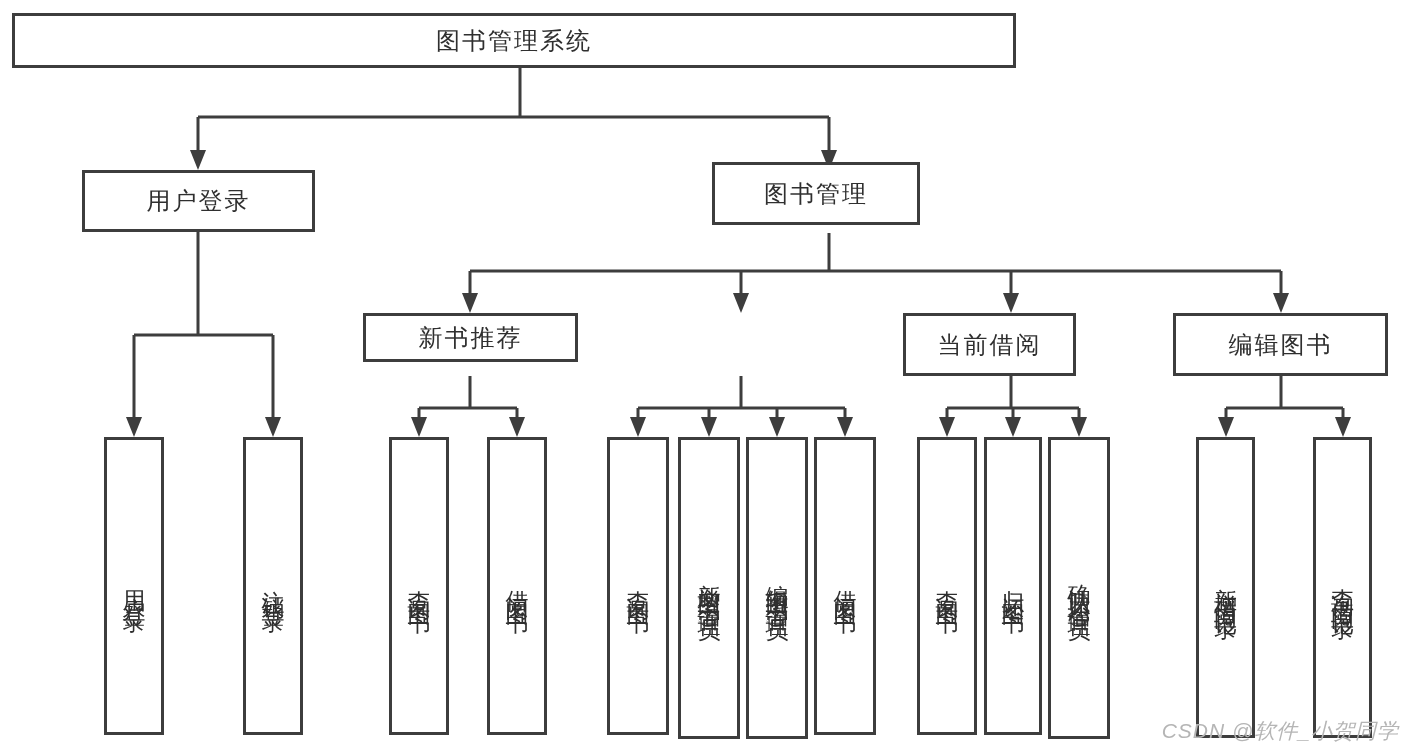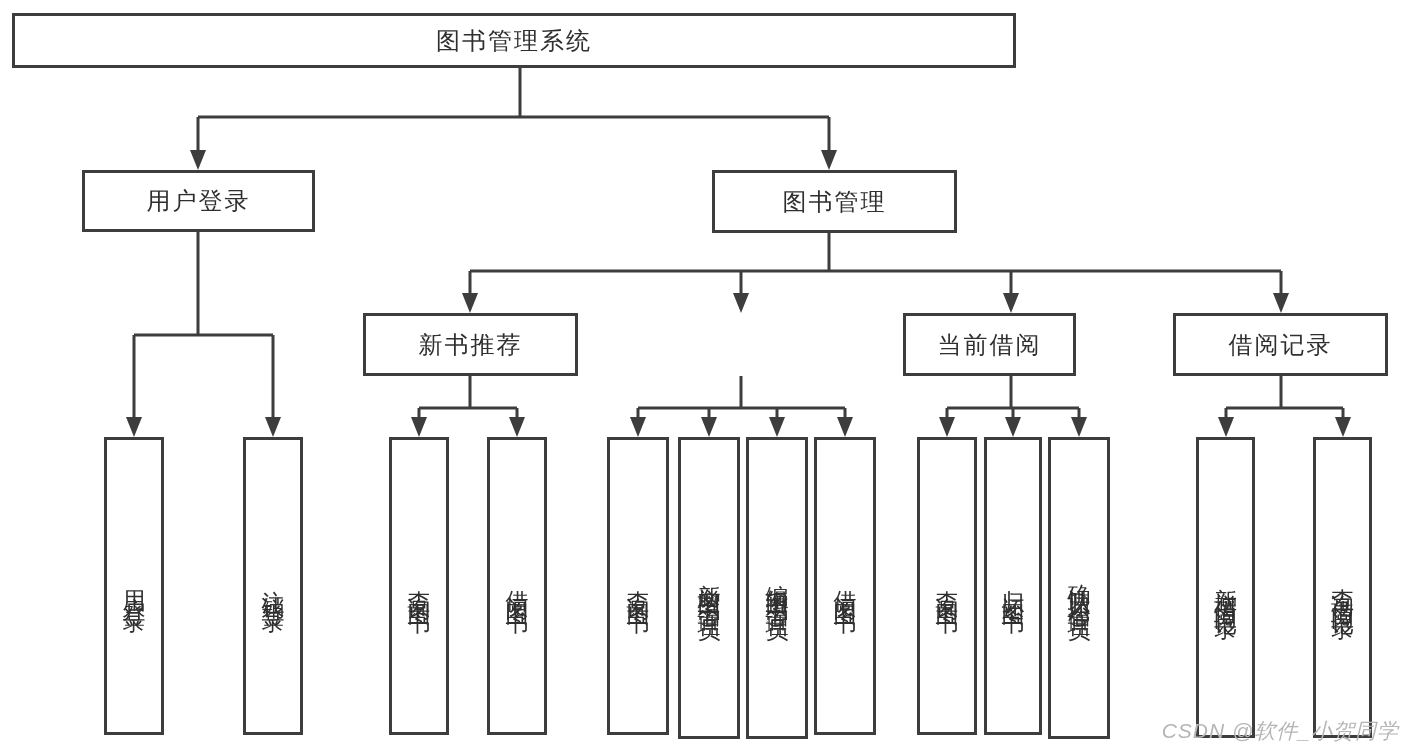--- a/index.html
+++ b/index.html
@@ -95,25 +95,25 @@
       <path d="M1013 437 L1005 417 L1021 417 Z"></path>
       <path d="M1079 437 L1071 417 L1087 417 Z"></path>
       <path d="M1226 437 L1218 417 L1234 417 Z"></path>
       <path d="M1343 437 L1335 417 L1351 417 Z"></path>
     </g>
   </svg>
 
   <div class="node h-node" style="left:12px;top:13px;width:1004px;height:55px">图书管理系统</div>
 
   <div class="node h-node" style="left:82px;top:170px;width:233px;height:62px">用户登录</div>
-  <div class="node h-node" style="left:712px;top:170px;width:245px;height:63px">图书管理</div>
+  <div class="node h-node" style="left:712px;top:162px;width:208px;height:63px">图书管理</div>
 
-  <div class="node h-node" style="left:363px;top:313px;width:215px;height:63px">新书推荐</div>
+  <div class="node h-node" style="left:363px;top:313px;width:215px;height:49px">新书推荐</div>
   <div class="node h-node" style="left:903px;top:313px;width:173px;height:63px">当前借阅</div>
-  <div class="node h-node" style="left:1173px;top:313px;width:215px;height:63px">借阅记录</div>
+  <div class="node h-node" style="left:1173px;top:313px;width:215px;height:63px">编辑图书</div>
 
   <div class="node v-node" style="left:104px;top:437px;width:60px;height:298px">用户登录</div>
   <div class="node v-node" style="left:243px;top:437px;width:60px;height:298px">注销登录</div>
 
   <div class="node v-node" style="left:389px;top:437px;width:60px;height:298px">查询图书</div>
   <div class="node v-node" style="left:487px;top:437px;width:60px;height:298px">借阅图书</div>
 
   <div class="node v-node" style="left:607px;top:437px;width:62px;height:298px">查询图书</div>
   <div class="node v-node" style="left:678px;top:437px;width:62px;height:302px;letter-spacing:5px">新增图书（管理员）</div>
   <div class="node v-node" style="left:746px;top:437px;width:62px;height:302px;letter-spacing:5px">编辑图书（管理员）</div>

